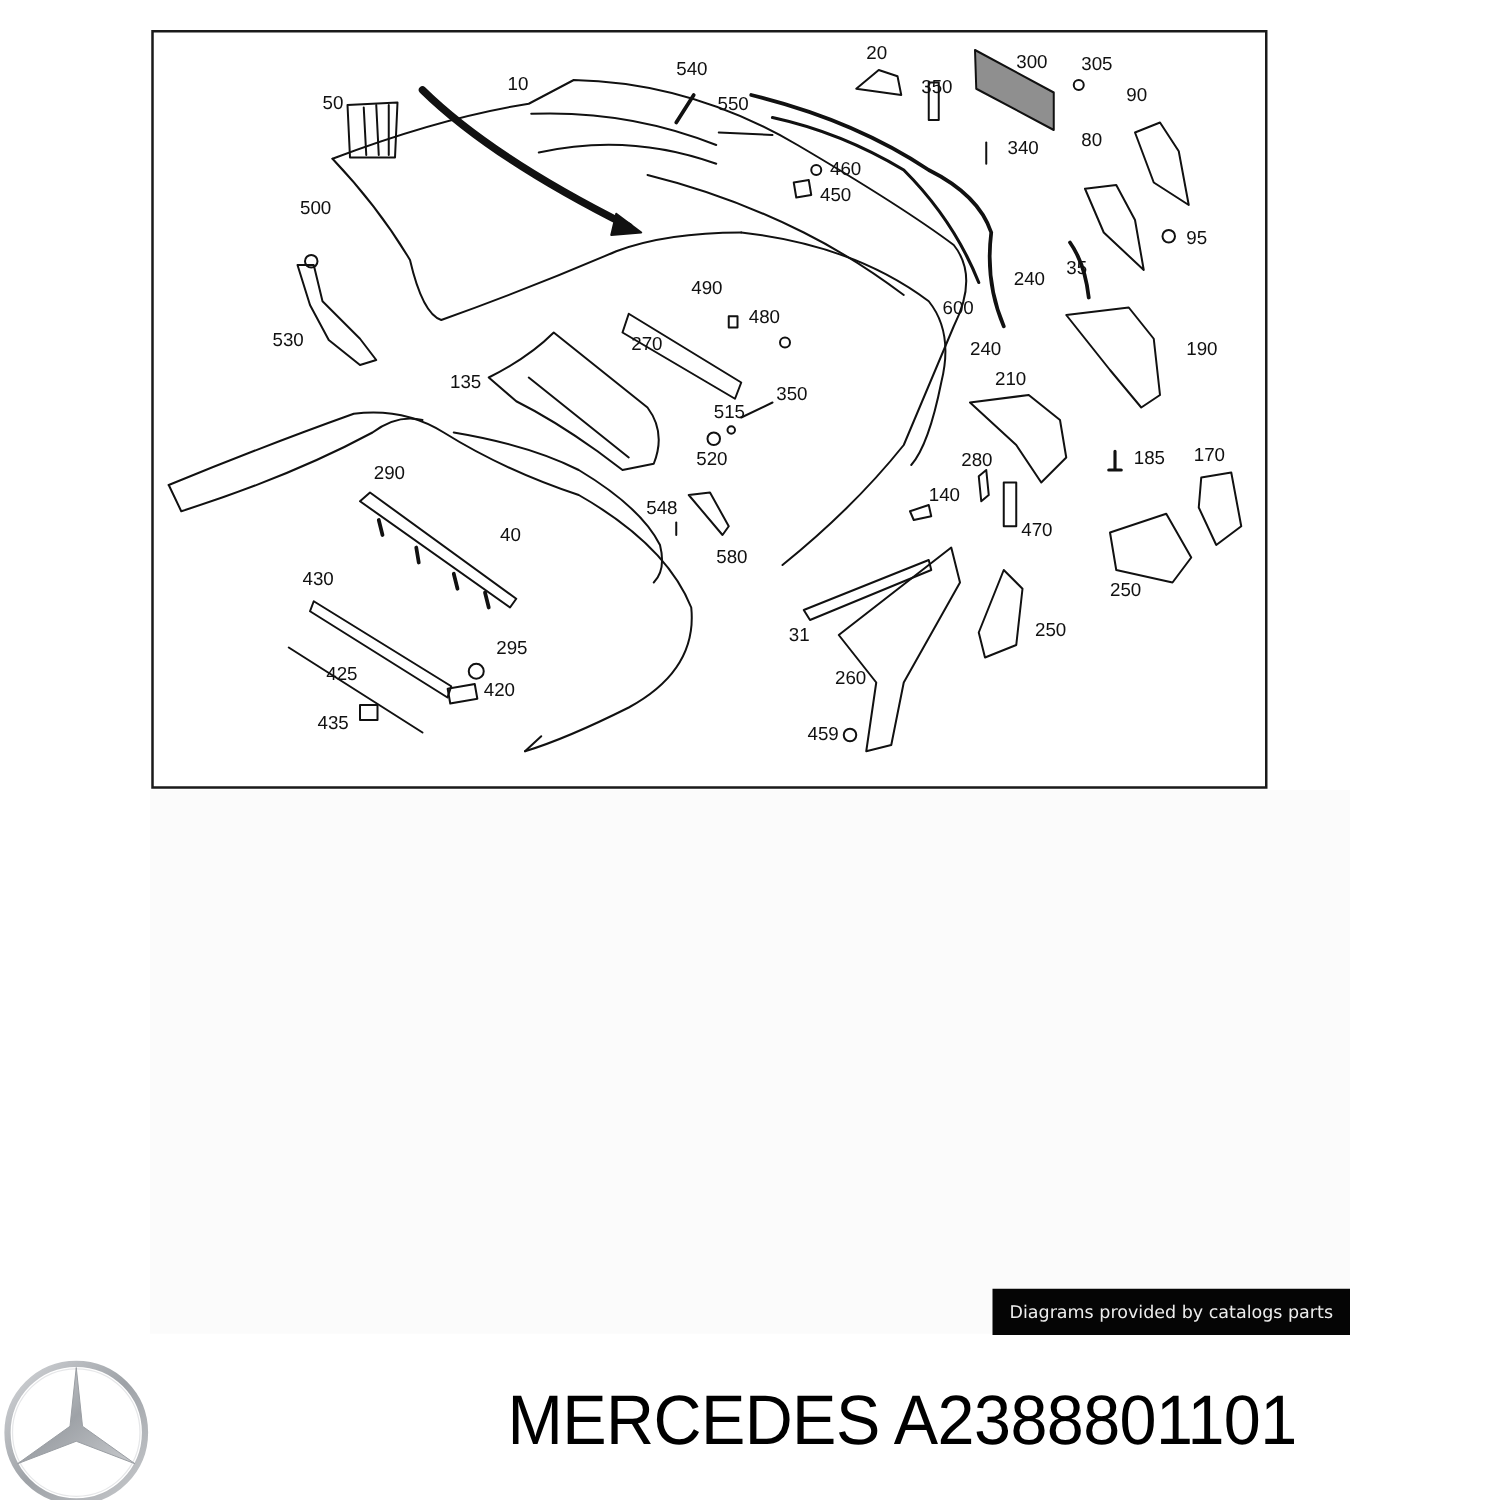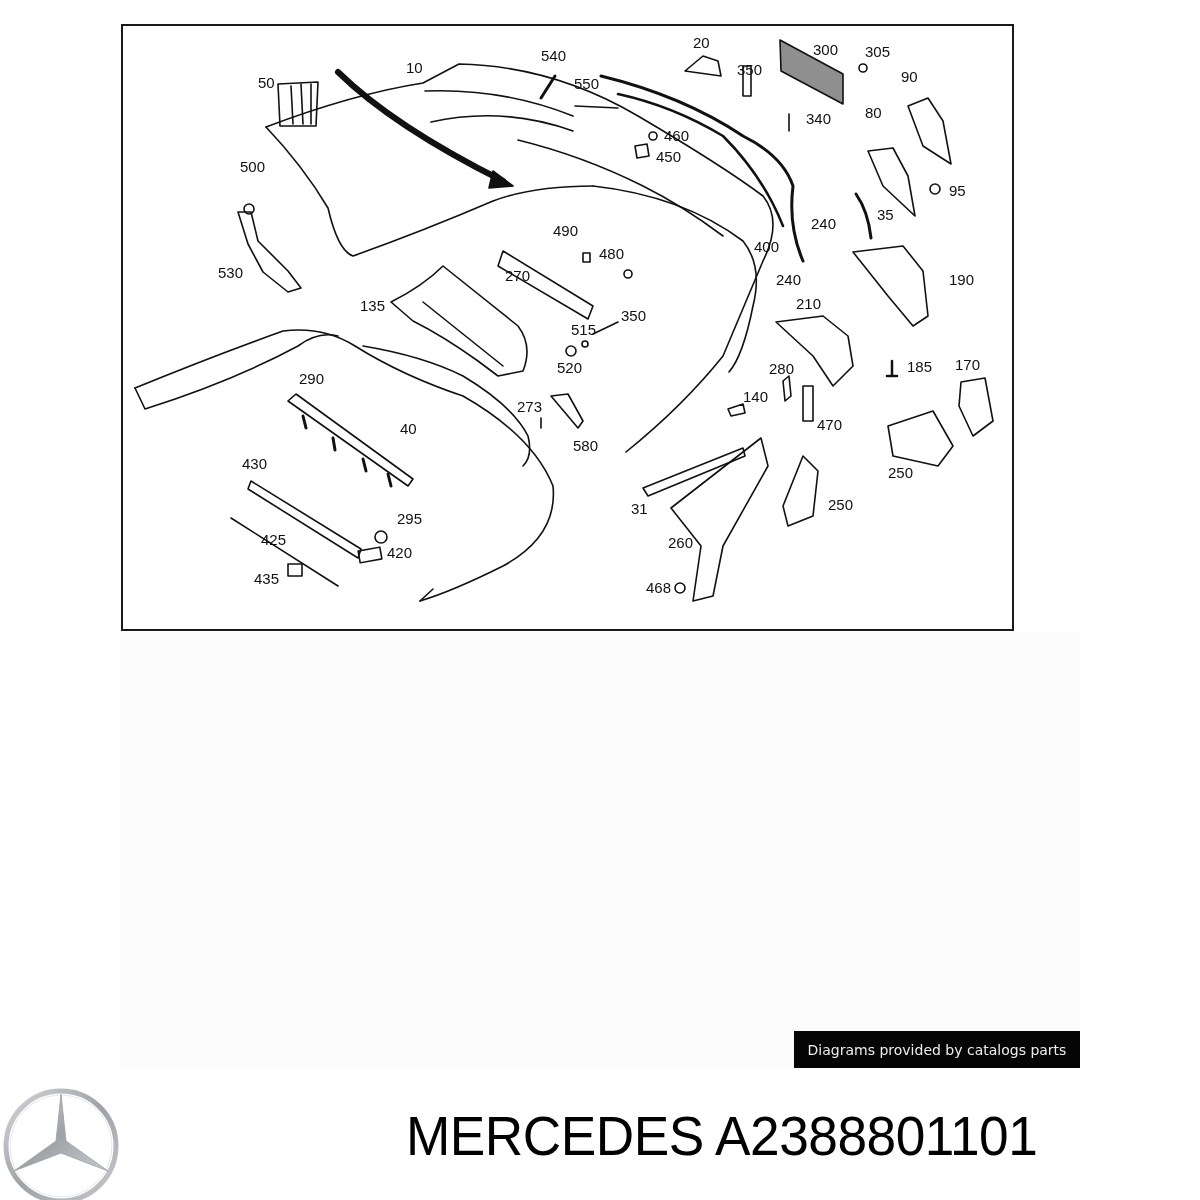--- a/index.html
+++ b/index.html
@@ -117,58 +117,58 @@
       <circle cx="462" cy="318" r="3"></circle>
       <circle cx="448" cy="325" r="5"></circle>
 
       <path d="M418 392 L418 402"></path>
       <path d="M428 370 L445 368 L460 395 L455 402 Z"></path>
     </g>
   </svg>
 
   <span class="part-label" style="left:283px;top:34px">10</span>
   <span class="part-label" style="left:570px;top:9px">20</span>
-  <span class="part-label" style="left:754px;top:181px">35</span>
+  <span class="part-label" style="left:730px;top:181px">35</span>
   <span class="part-label" style="left:277px;top:395px">40</span>
   <span class="part-label" style="left:508px;top:475px">31</span>
   <span class="part-label" style="left:135px;top:49px">50</span>
   <span class="part-label" style="left:742px;top:79px">80</span>
   <span class="part-label" style="left:778px;top:43px">90</span>
   <span class="part-label" style="left:826px;top:157px">95</span>
   <span class="part-label" style="left:237px;top:272px">135</span>
   <span class="part-label" style="left:620px;top:363px">140</span>
   <span class="part-label" style="left:765px;top:439px">250</span>
   <span class="part-label" style="left:832px;top:331px">170</span>
   <span class="part-label" style="left:673px;top:270px">210</span>
   <span class="part-label" style="left:784px;top:333px">185</span>
   <span class="part-label" style="left:826px;top:246px">190</span>
   <span class="part-label" style="left:688px;top:190px">240</span>
   <span class="part-label" style="left:653px;top:246px">240</span>
   <span class="part-label" style="left:705px;top:471px">250</span>
   <span class="part-label" style="left:545px;top:509px">260</span>
-  <span class="part-label" style="left:523px;top:554px">468</span>
+  <span class="part-label" style="left:523px;top:554px">459</span>
   <span class="part-label" style="left:382px;top:242px">270</span>
   <span class="part-label" style="left:646px;top:335px">280</span>
   <span class="part-label" style="left:176px;top:345px">290</span>
   <span class="part-label" style="left:274px;top:485px">295</span>
   <span class="part-label" style="left:690px;top:16px">300</span>
   <span class="part-label" style="left:742px;top:18px">305</span>
   <span class="part-label" style="left:683px;top:85px">340</span>
   <span class="part-label" style="left:614px;top:36px">350</span>
-  <span class="part-label" style="left:631px;top:213px">400</span>
+  <span class="part-label" style="left:631px;top:213px">600</span>
   <span class="part-label" style="left:264px;top:519px">420</span>
   <span class="part-label" style="left:138px;top:506px">425</span>
   <span class="part-label" style="left:119px;top:430px">430</span>
   <span class="part-label" style="left:131px;top:545px">435</span>
   <span class="part-label" style="left:533px;top:123px">450</span>
   <span class="part-label" style="left:541px;top:102px">460</span>
   <span class="part-label" style="left:694px;top:391px">470</span>
   <span class="part-label" style="left:476px;top:220px">480</span>
   <span class="part-label" style="left:430px;top:197px">490</span>
-  <span class="part-label" style="left:394px;top:373px">273</span>
+  <span class="part-label" style="left:394px;top:373px">548</span>
   <span class="part-label" style="left:117px;top:133px">500</span>
   <span class="part-label" style="left:498px;top:282px">350</span>
   <span class="part-label" style="left:448px;top:296px">515</span>
   <span class="part-label" style="left:434px;top:334px">520</span>
   <span class="part-label" style="left:95px;top:239px">530</span>
   <span class="part-label" style="left:418px;top:22px">540</span>
   <span class="part-label" style="left:451px;top:50px">550</span>
   <span class="part-label" style="left:450px;top:412px">580</span>
 </div>
 

